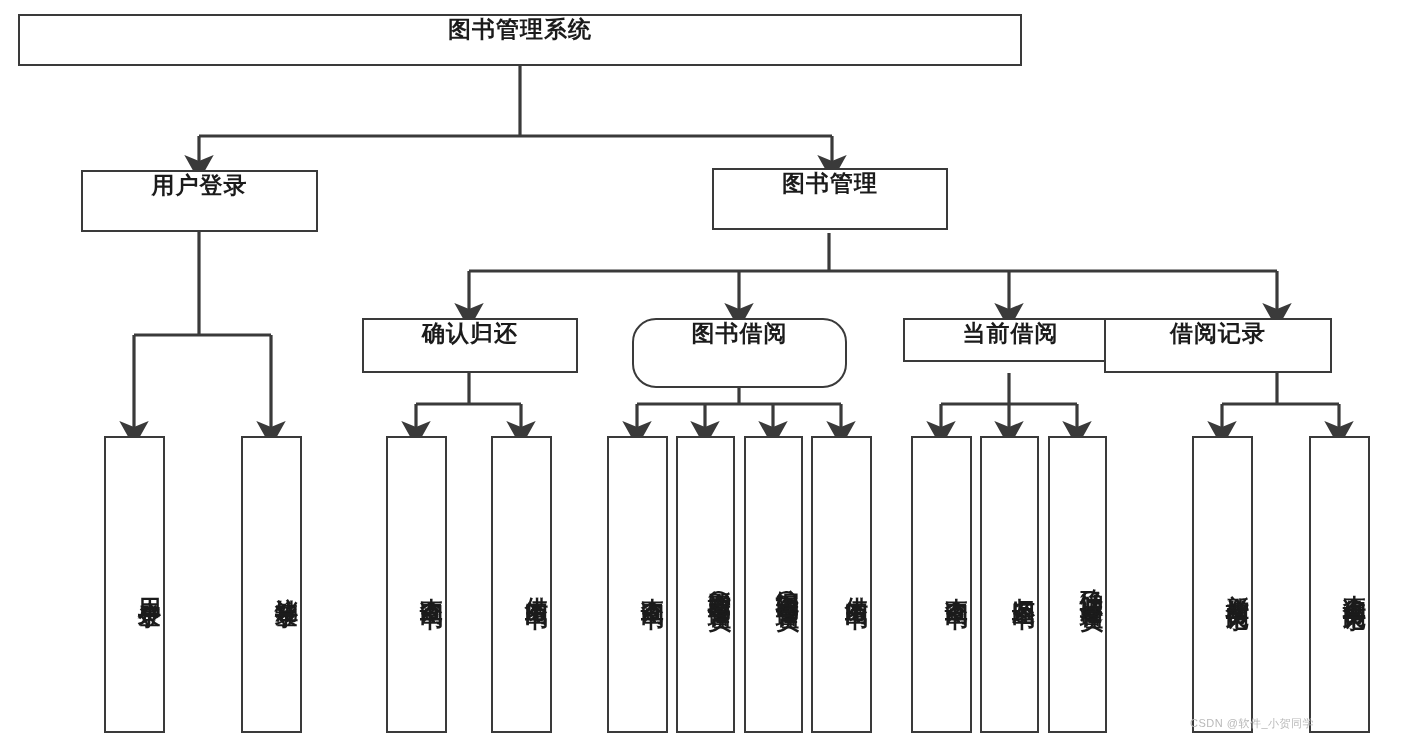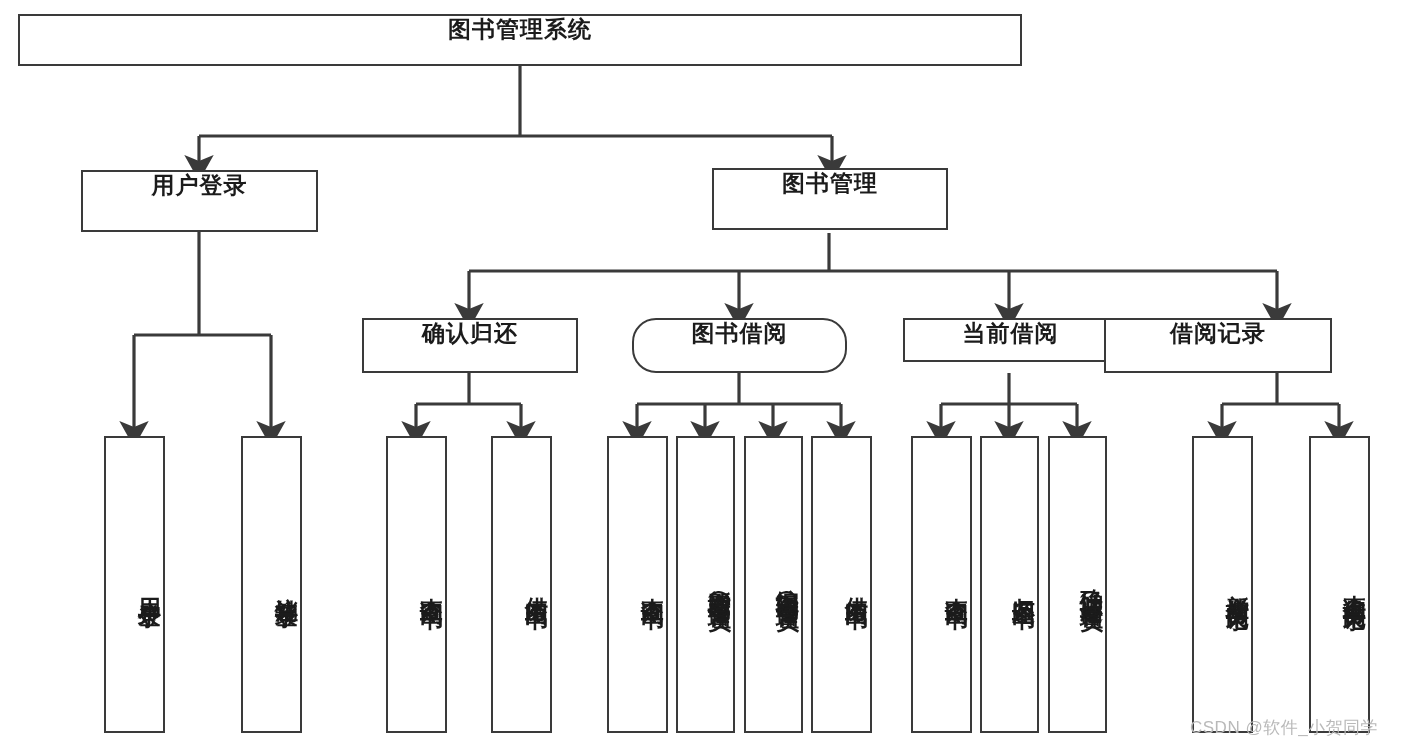--- a/index.html
+++ b/index.html
@@ -50,21 +50,21 @@
     padding: 4px 0;
   }
   .node.v .lbl {
     writing-mode: vertical-rl;
     text-orientation: upright;
     display: block;
     white-space: nowrap;
   }
   .watermark {
     position: absolute;
-    font-size: 17px;
+    font-size: 11px;
     color: #b9b9b9;
     white-space: nowrap;
     letter-spacing: 0.5px;
     pointer-events: none;
   }
 </style>
 </head>
 <body>
 
 <div id="canvas">
@@ -128,21 +128,21 @@
   </div>
 
   <div class="node h" style="left:712px; top:168px; width:236px; height:62px;">
     <span class="lbl">图书管理</span>
   </div>
 
   <div class="node h" style="left:362px; top:318px; width:216px; height:55px;">
     <span class="lbl">确认归还</span>
   </div>
 
-  <div class="node h" style="left:632px; top:318px; width:215px; height:55px;border-radius:24px;">
+  <div class="node h" style="left:632px; top:318px; width:215px; height:70px;border-radius:24px;">
     <span class="lbl">图书借阅</span>
   </div>
 
   <div class="node h" style="left:903px; top:318px; width:215px; height:44px;">
     <span class="lbl">当前借阅</span>
   </div>
 
   <div class="node h" style="left:1104px; top:318px; width:228px; height:55px;">
     <span class="lbl">借阅记录</span>
   </div>

